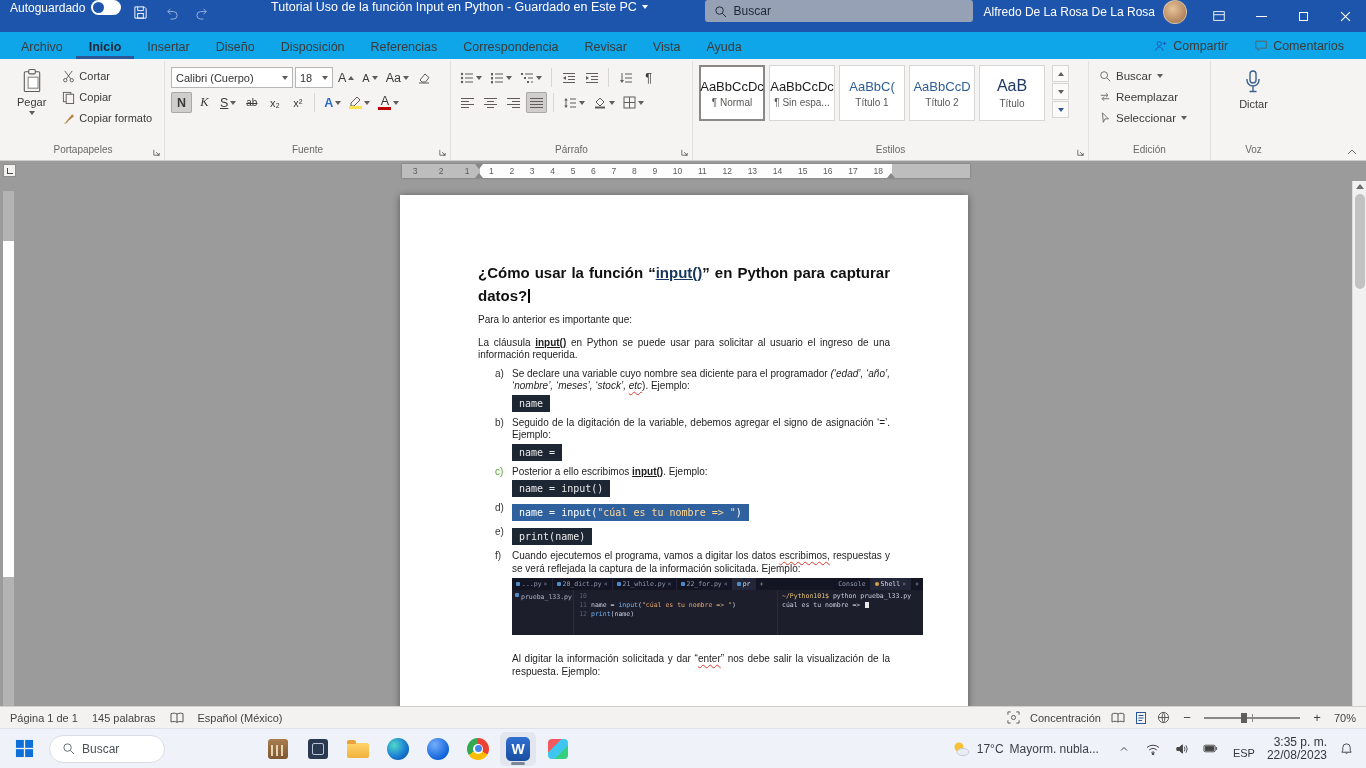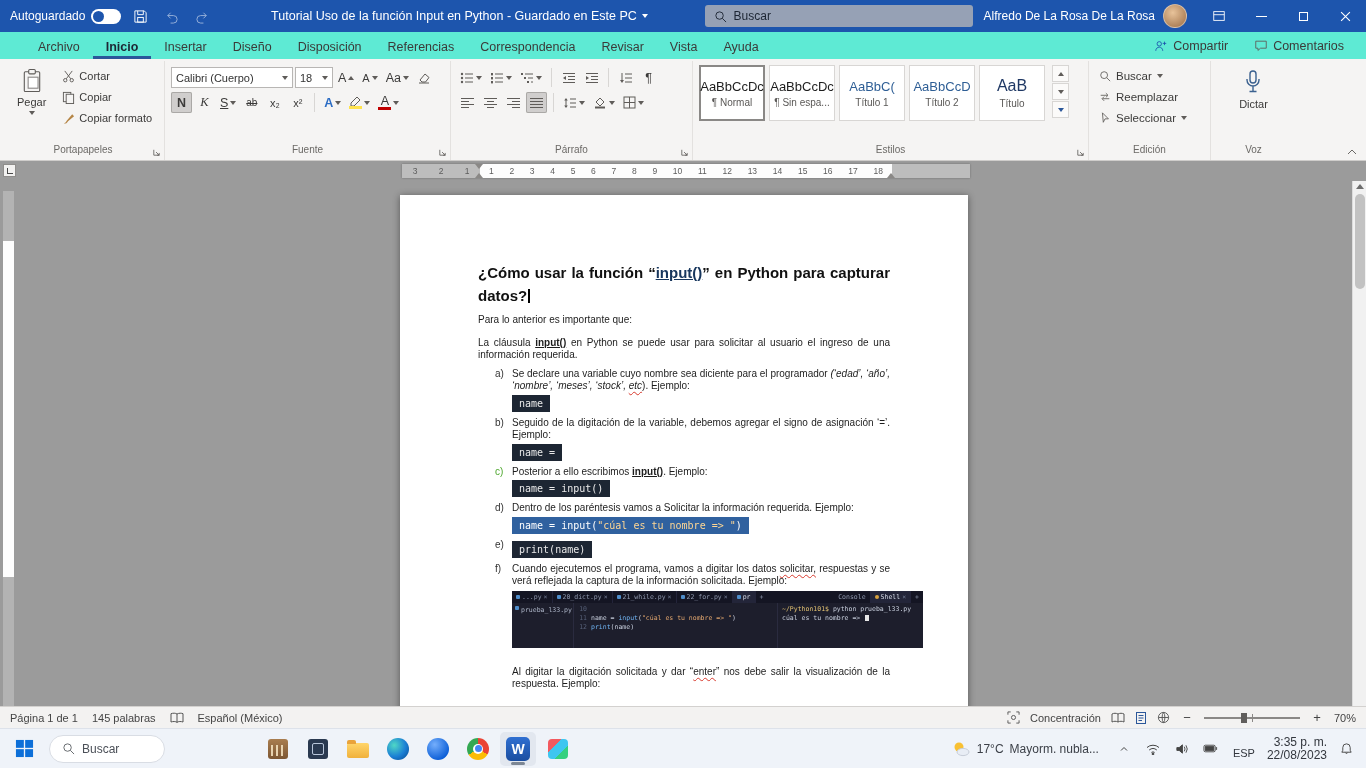--- a/index.html
+++ b/index.html
@@ -3,39 +3,39 @@
 <meta charset="utf-8">
 <style>
 *{margin:0;padding:0;box-sizing:border-box;}
 html,body{width:1366px;height:768px;overflow:hidden;}
 body{font-family:"Liberation Sans",sans-serif;font-size:12px;color:#333;}
 button{border:none;background:none;font-family:inherit;color:inherit;cursor:default;}
 svg{display:block;}
 .screen{width:1366px;height:768px;display:flex;flex-direction:column;background:#9b9b9b;position:relative;overflow:hidden;}
 
 
-.titlebar{height:32px;background:#1d55ad;display:flex;align-items:center;color:#fff;flex:0 0 auto;padding:0 0 0 10px;gap:7px;}
+.titlebar{height:32px;background:#1d55ad;display:flex;align-items:flex-start;color:#fff;flex:0 0 auto;padding:0 0 0 10px;gap:7px;}
 .autosave{display:flex;align-items:center;gap:6px;font-size:12px;}
 .toggle{width:30px;height:15px;background:#fff;border-radius:8px;position:relative;display:inline-block;}
 .toggle::after{content:"";position:absolute;left:2px;top:2px;width:11px;height:11px;border-radius:50%;background:#1d55ad;}
 .qat{width:24px;height:24px;display:flex;align-items:center;justify-content:center;border-radius:2px;}
 .qat.dis{opacity:.55;}
 .tb-title{flex:1;text-align:center;font-size:12.5px;white-space:nowrap;overflow:hidden;display:flex;align-items:center;justify-content:center;gap:5px;}
 .tb-search{width:268px;height:22px;background:#96a1b5;border-radius:3px;display:flex;align-items:center;gap:7px;padding:0 9px;color:#1d2634;font-size:12px;flex:0 0 auto;}
 .tb-user{display:flex;align-items:center;gap:8px;font-size:12px;padding:0 4px;}
 .avatar{width:24px;height:24px;border-radius:50%;background:radial-gradient(circle at 40% 35%,#e8c39a,#9a6b43);display:inline-block;border:1px solid #ffffff66;}
 .winbtns{display:flex;height:32px;}
 .wbtn{width:42px;height:32px;display:flex;align-items:center;justify-content:center;}
 .mini{width:11px;height:1px;background:#fff;display:block;}
 .maxi{width:9px;height:9px;border:1px solid #fff;display:block;}
 .chev{width:0;height:0;border-left:3.5px solid transparent;border-right:3.5px solid transparent;border-top:4px solid #5f5c59;display:inline-block;}
 .chev-w{border-top-color:#fff;}
 
 
-.tabrow{height:27px;background:#5eead4;display:flex;align-items:stretch;padding-left:25px;flex:0 0 auto;position:relative;}
+.tabrow{height:27px;background:#0ea5e9;display:flex;align-items:stretch;padding-left:8px;flex:0 0 auto;position:relative;}
 .tab{padding:6px 13px 4px;font-size:12.5px;color:#3b3a39;display:flex;align-items:center;}
 .tab.active{font-weight:700;color:#1d2634;box-shadow:inset 0 -3px 0 #2b579a;}
 .tr-right{margin-left:auto;display:flex;align-items:center;gap:10px;padding-right: 14px;}
 .trbtn{display:flex;align-items:center;gap:5px;font-size:12.5px;color:#3b3a39;padding:3px 8px;border-radius:3px;}
 
 
 .ribbon{height:102px;background:#f5f4f3;display:flex;border-bottom:1px solid #cfcdcb;padding:2px 2px 0 2px;flex:0 0 auto;position:relative;}
 .group{display:flex;flex-direction:column;position:relative;}
 .group+.group{border-left:1px solid #e3e1df;}
 .gc{flex:1;display:flex;align-items:flex-start;padding:4px 6px 0;}
@@ -663,34 +663,33 @@
         <div class="item">
           <span class="marker green">c)</span>
           <div class="itext">
             <p class="body"><span>Posterior a ello escribimos </span><span class="bu">input()</span><span>. Ejemplo:</span></p>
             <span class="chip">name = input()</span>
           </div>
         </div>
         <div class="item">
           <span class="marker">d)</span>
           <div class="itext">
-            <p class="body">Dentro de los paréntesis vamos a Solicitar la información requerida. Ejemplo:</p>
             <span class="chip chip-d"><span>name = input(</span><span class="cstr">"cúal es tu nombre =&gt; "</span><span>)</span></span>
           </div>
         </div>
         <div class="item">
           <span class="marker">e)</span>
           <div class="itext">
             <span class="chip"><span>print</span><span>(name)</span></span>
           </div>
         </div>
         <div class="item">
           <span class="marker">f)</span>
           <div class="itext">
-            <p class="body"><span>Cuando ejecutemos el programa, vamos a digitar los datos </span><span class="sq">solicitar,</span><span> respuestas y se verá reflejada la captura de la información solicitada. Ejemplo:</span></p>
+            <p class="body"><span>Cuando ejecutemos el programa, vamos a digitar los datos </span><span class="sq">escribimos,</span><span> respuestas y se verá reflejada la captura de la información solicitada. Ejemplo:</span></p>
 
             <div class="ide">
               <div class="ide-tabs">
                 <span class="itab">
                     <span class="py-dot"></span>
                     <span>...py</span>
                     <span class="x">×</span>
                   </span>
                 <span class="itab">
                     <span class="py-dot"></span>
@@ -746,21 +745,21 @@
                   <div><span>cúal es tu nombre =&gt; </span><span class="blockcursor"></span></div>
                 </div>
               </div>
             </div>
 
           </div>
         </div>
       </div>
 
       <p class="body closing">
-        <span>Al digitar la digitación solicitada y dar “</span><span class="sq">enter</span><span>” nos debe salir la visualización de la respuesta. Ejemplo:</span>
+        <span>Al digitar la información solicitada y dar “</span><span class="sq">enter</span><span>” nos debe salir la visualización de la respuesta. Ejemplo:</span>
       </p>
 
     </div>
 
     <div class="scrollbar">
       <span class="sb-up"></span>
       <span class="sb-thumb"></span>
     </div>
   </div>
 

